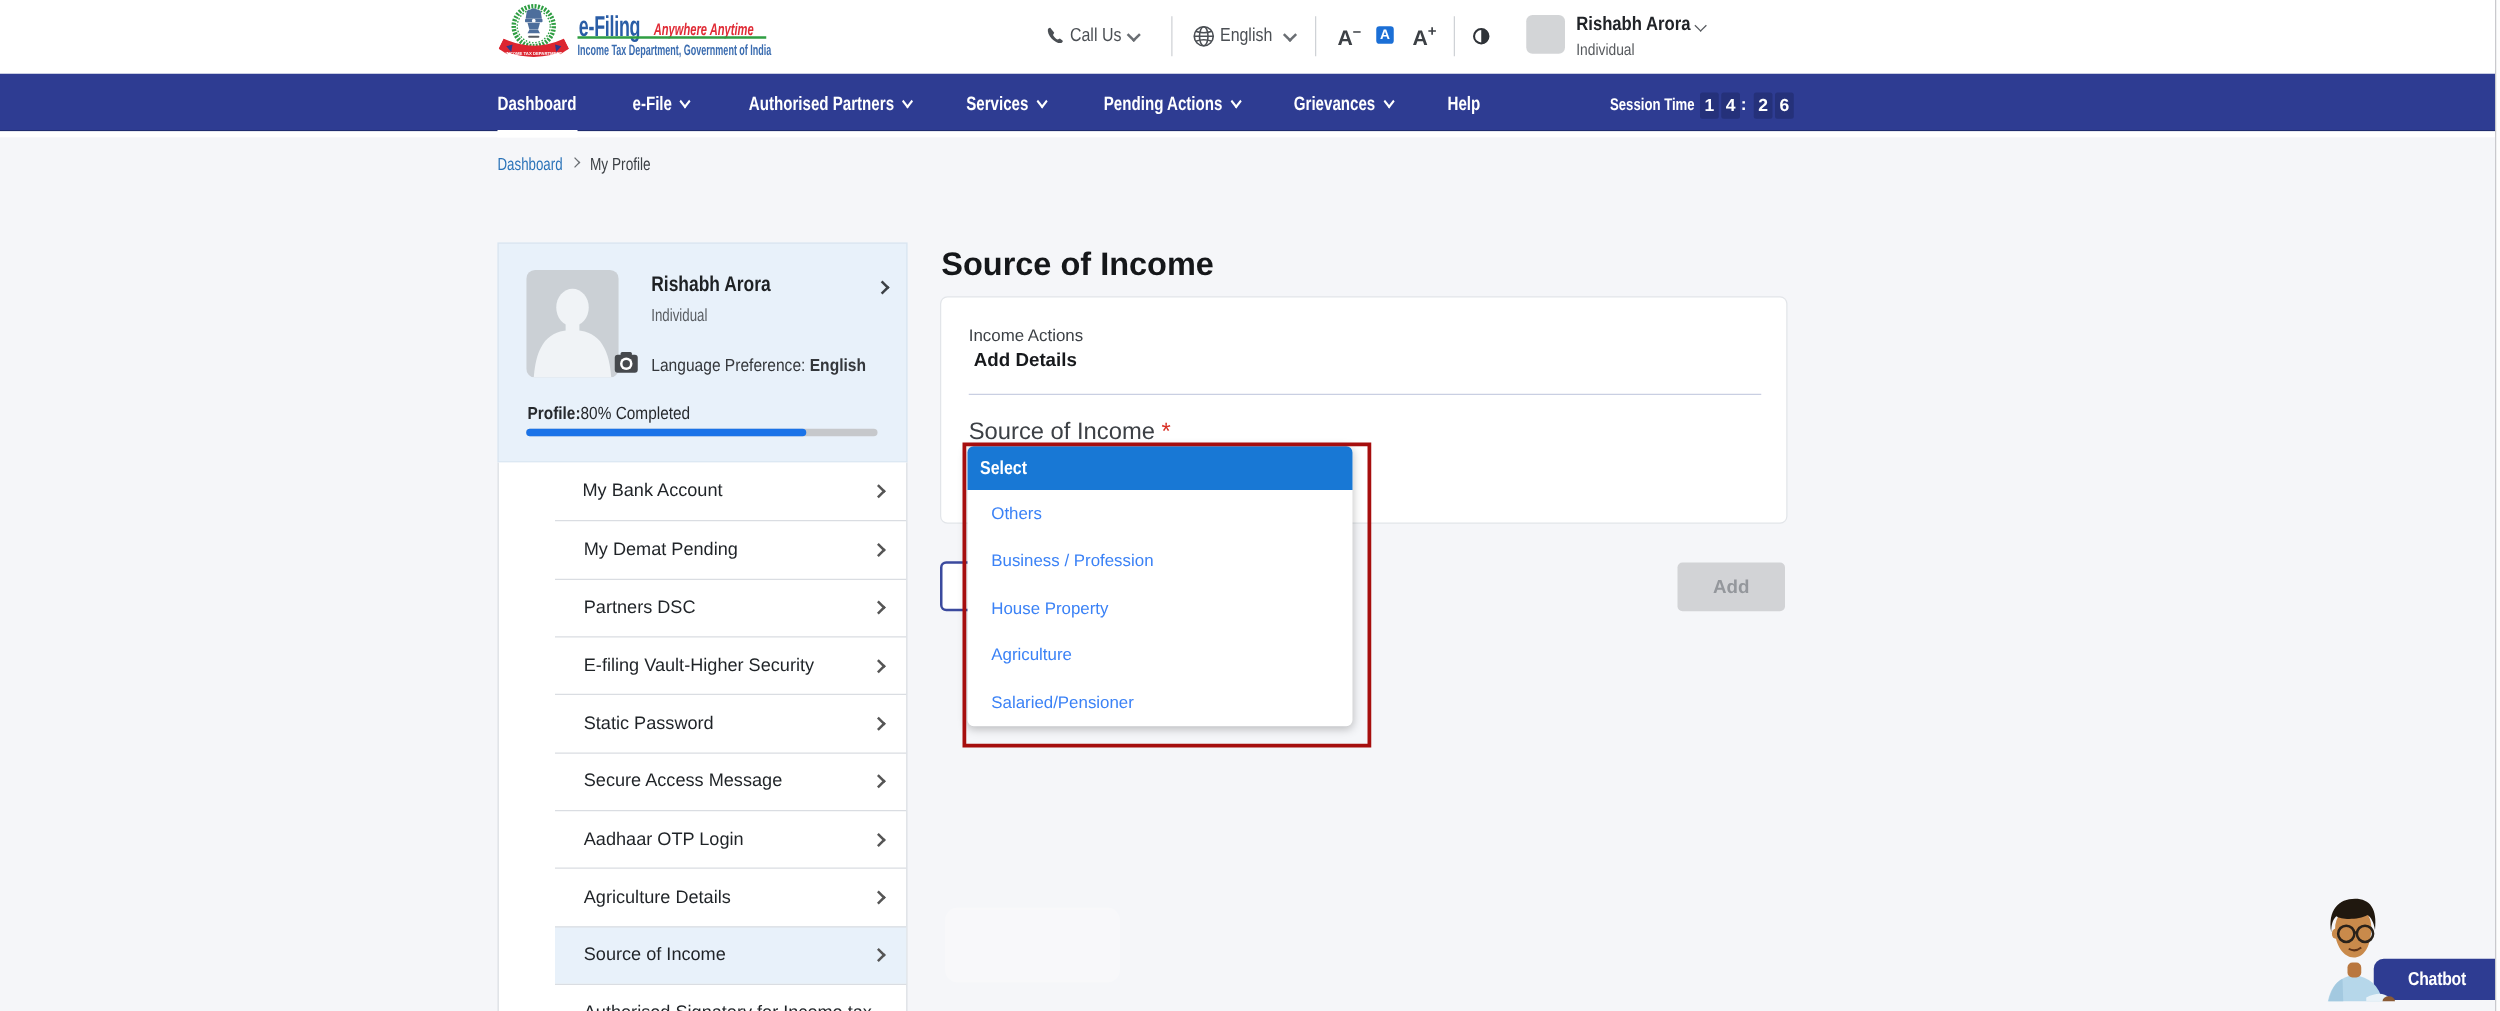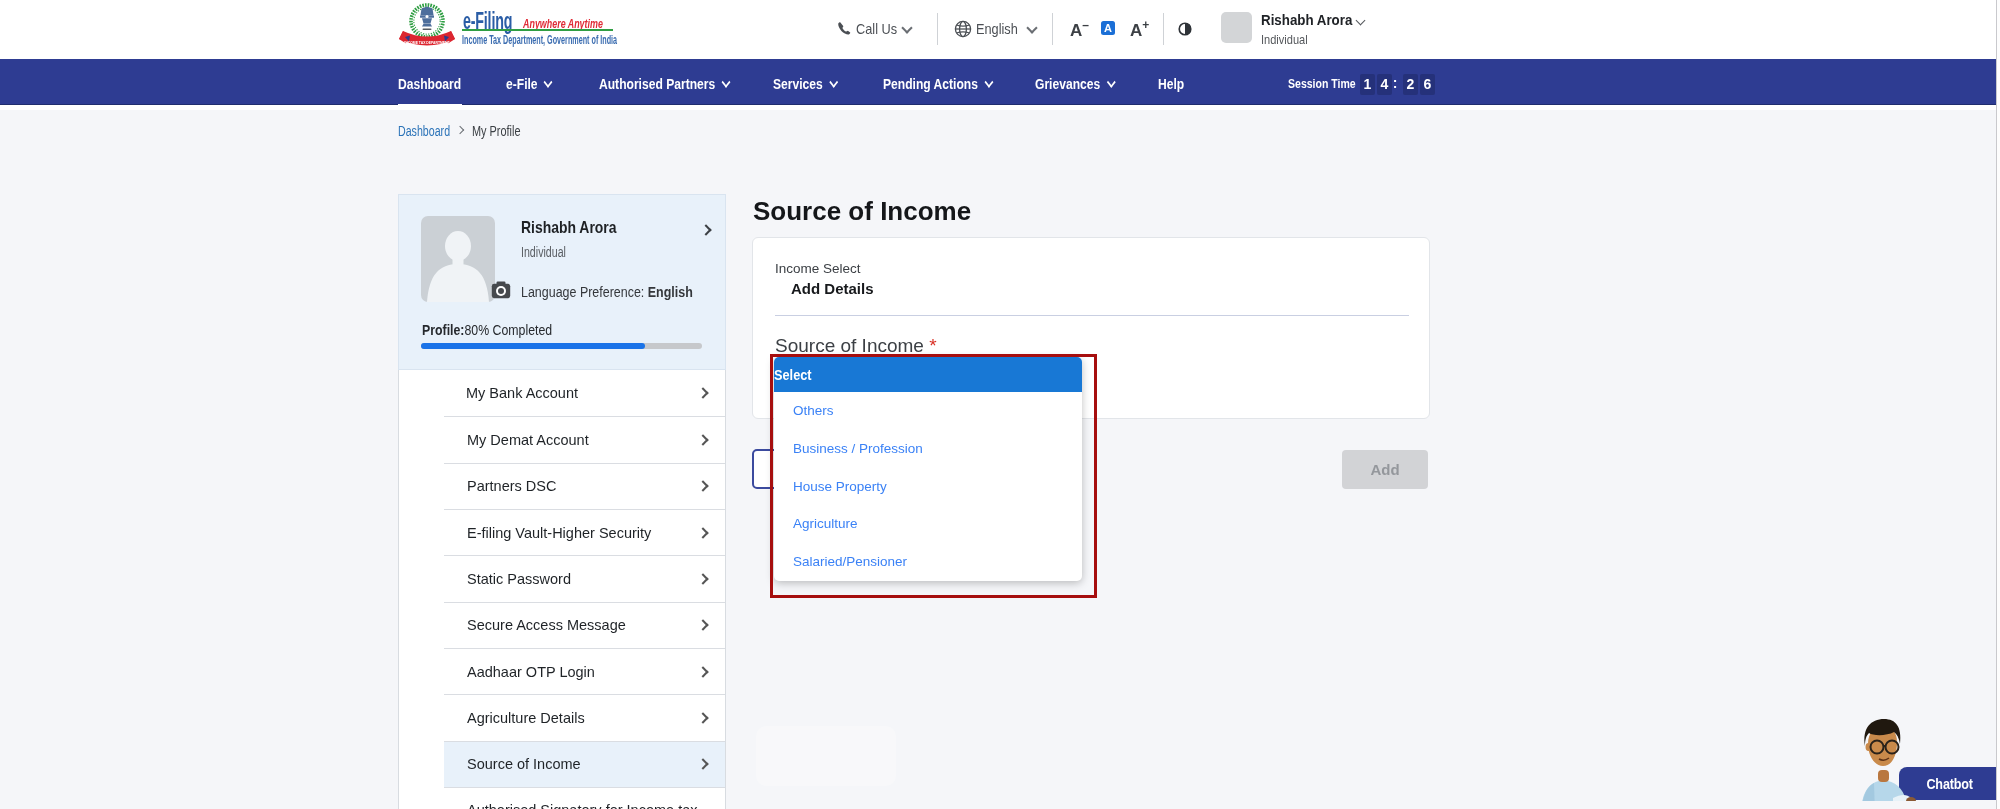--- a/index.html
+++ b/index.html
@@ -24,21 +24,21 @@
   .mrow .rc { position:absolute; right:18px; top:50%; width:8px; height:8px; border-right:2px solid #555; border-top:2px solid #555; transform:translateY(-50%) rotate(45deg); }
   .mrow.hl { background:#e8f1fa; }
   
   #title { position:absolute; left:753px; top:196px; font-size:26px; font-weight:bold; color:#15171a; }
   #mcard { position:absolute; left:752px; top:237px; width:678px; height:182px; background:#fff; border:1px solid #e2e5e9; border-radius:6px; }
   
   #backbtn { position:absolute; left:752px; top:449px; width:110px; height:40px; background:#fff; border:2px solid #3b4a9e; border-radius:5px; }
   #addbtn { position:absolute; left:1342px; top:450px; width:86px; height:39px; background:#d2d3d6; color:#94979c; border-radius:4px; font-size:15px; font-weight:bold; text-align:center; line-height:39px; }
   
   #ddwrap { position:absolute; left:774px; top:357px; width:308px; height:224px; background:#fff; border-radius:5px; box-shadow:0 2px 8px rgba(0,0,0,0.25); z-index:20; }
-  #ddsel { height:35px; background:#1878d5; border-radius:5px 5px 0 0; color:#fff; font-weight:bold; font-size:15px; line-height:35px; transform-origin:left center; }
+  #ddsel { height:35px; background:#1878d5; border-radius:5px 5px 0 0; color:#fff; font-weight:bold; font-size:15px; line-height:35px; padding-left:10px; transform-origin:left center; }
   .dditem { height:37.8px; line-height:37.8px; padding-left:19px; font-size:13.5px; color:#3b82f6; }
   #redbox { position:absolute; left:770px; top:354px; width:327px; height:244px; border:3.5px solid #a60e0e; z-index:30; }
   
   #chatbtn { position:absolute; left:1899px; top:767px; width:101px; height:33px; background:#2e3c92; border-radius:8px 0 0 8px; color:#fff; font-weight:bold; font-size:15px; line-height:33px; text-align:center; z-index:4; letter-spacing:-0.2px; }
   
   #sbar { position:absolute; right:0; top:0; width:4px; height:809px; background:#fdfdfd; border-left:1px solid #c9c9cd; z-index:50; }
 </style>
 </head>
 <body>
 <div id="header"></div>
@@ -144,21 +144,21 @@
     <div style="width:224px; height:6px; background:#1a73e8; border-radius:3px;"></div>
   </div>
 </div>
 
 <div id="menu">
   <div class="mrow" style="border-top:none;">
       <span class="t" style="left:22px;">My Bank Account</span>
       <span class="rc"></span>
     </div>
   <div class="mrow">
-      <span class="t">My Demat Account</span>
+      <span class="t">My Demat Pending</span>
       <span class="rc"></span>
     </div>
   <div class="mrow">
       <span class="t">Partners DSC</span>
       <span class="rc"></span>
     </div>
   <div class="mrow">
       <span class="t">E-filing Vault-Higher Security</span>
       <span class="rc"></span>
     </div>
@@ -182,22 +182,22 @@
       <span class="t">Source of Income</span>
       <span class="rc"></span>
     </div>
   <div class="mrow">
       <span class="t" style="top:14px; transform:none;">Authorised Signatory for Income tax</span>
     </div>
 </div>
 
 <div id="title">Source of Income</div>
 <div id="mcard">
-  <div style="position:absolute; left:22px; top:23px; font-size:13.5px; color:#3c4045;">Income Select</div>
-  <div style="position:absolute; left:38px; top:42px; font-size:15px; font-weight:bold; color:#17191c;">Add Details</div>
+  <div style="position:absolute; left:22px; top:23px; font-size:13.5px; color:#3c4045;">Income Actions</div>
+  <div style="position:absolute; left:26px; top:42px; font-size:15px; font-weight:bold; color:#17191c;">Add Details</div>
   <div style="position:absolute; left:22px; top:77px; width:634px; border-top:1px solid #c9cfe2;"></div>
   <div style="position:absolute; left:22px; top:97px; font-size:19px; color:#3c4045;">Source of Income <span style="color:#d93025;">*</span></div>
 </div>
 
 <div id="backbtn"></div>
 <div id="addbtn">Add</div>
 
 <div id="ddwrap">
   <div id="ddsel"><span style="display:inline-block; transform:scaleX(0.85); transform-origin:left center;">Select</span></div>
   <div class="dditem">Others</div>

